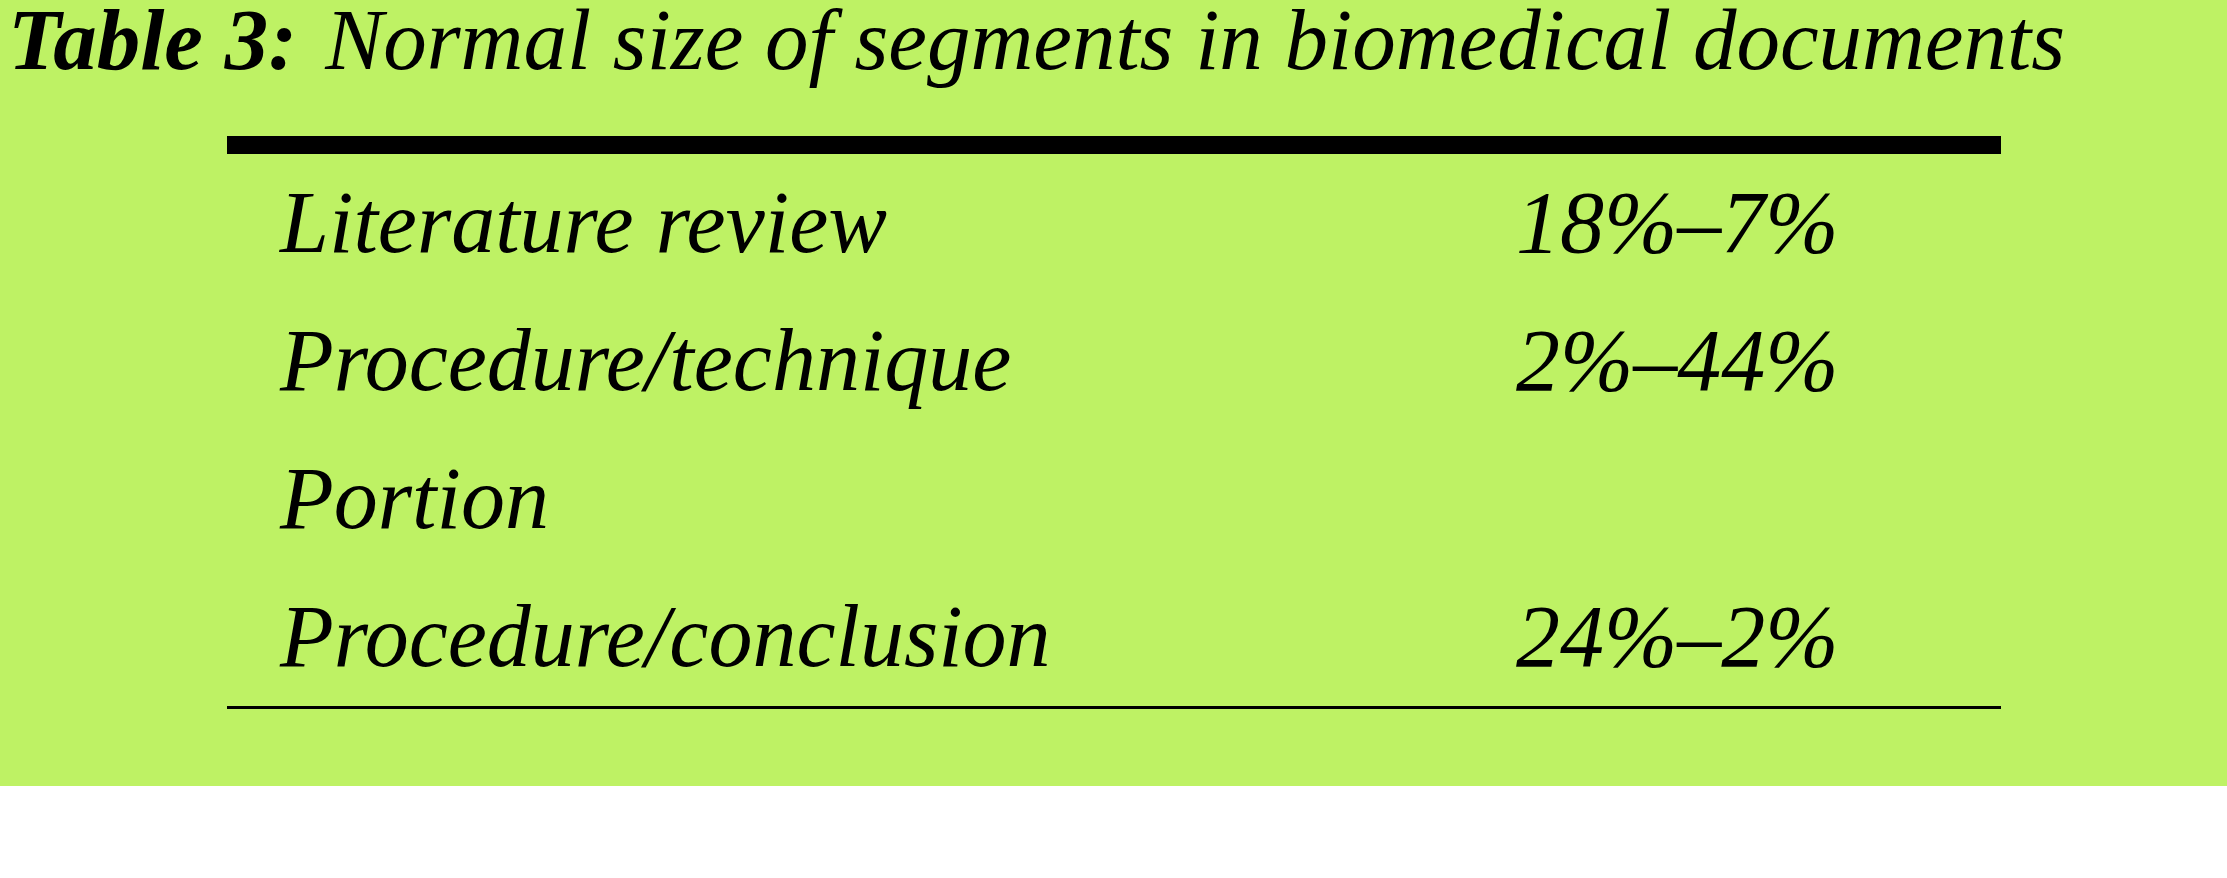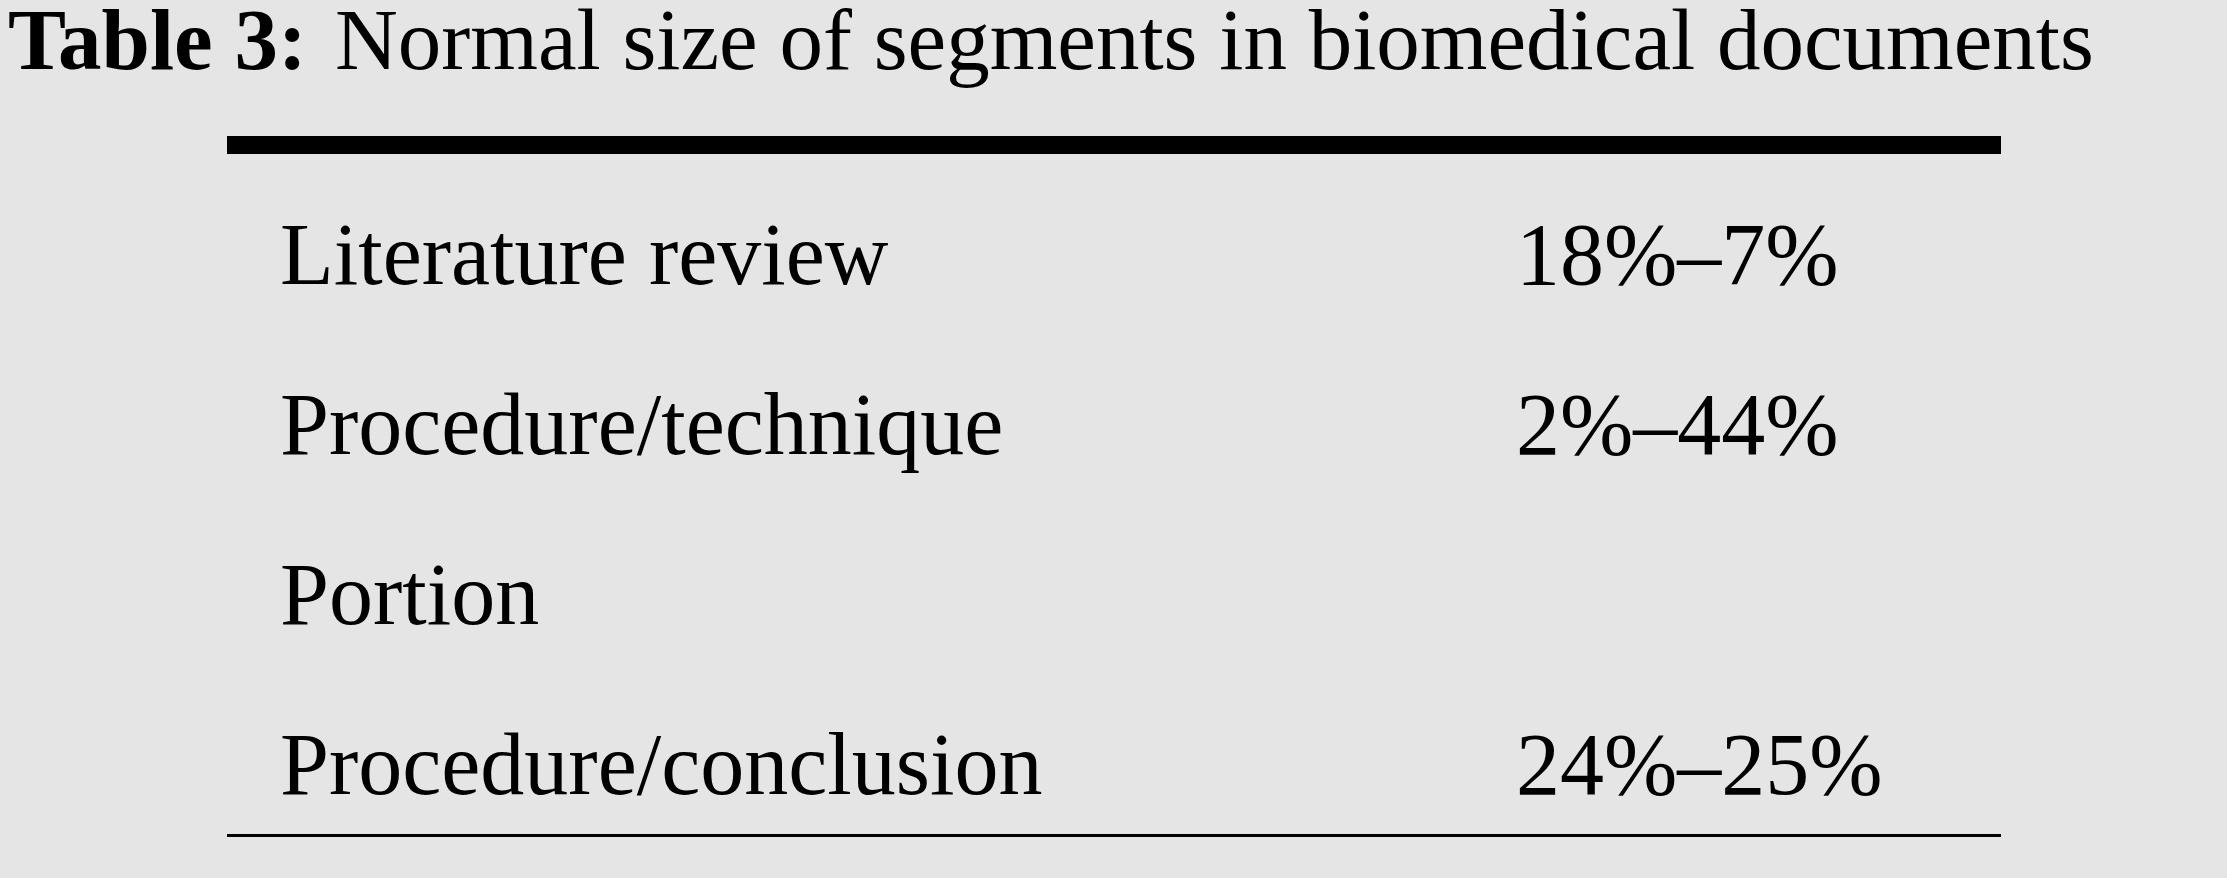--- a/index.html
+++ b/index.html
@@ -3,25 +3,26 @@
 <meta charset="utf-8">
 <style>
   html, body {
     margin: 0;
     padding: 0;
     background: #ffffff;
   }
   .page {
     position: relative;
     width: 2227px;
-    height: 878px;
-    background: #e5e5e5;
+    height: 786px;
+    background: #bef264;
     color: #000000;
     font-family: "Liberation Serif", serif;
     overflow: hidden;
+    font-style: italic;
   }
   .caption {
     position: absolute;
     left: 8px;
     top: -10px;
     font-size: 87px;
     line-height: 1.15;
     white-space: nowrap;
     color: #000000;
   }
@@ -42,21 +43,21 @@
   .rule-thick { height: 9px; }
   .rule-thin  { height: 3px; }
   .row {
     display: flex;
     align-items: center;
     font-size: 88px;
     line-height: 1;
     white-space: nowrap;
   }
   .header-row { height: 157px; }
-  .body-row   { height: 138px; margin-top: 32px; }
+  .body-row   { height: 138px; }
   .col-portion {
     width: 1236px;
     padding-left: 53px;
     flex: 0 0 auto;
     box-sizing: content-box;
   }
   .col-range {
     flex: 1 1 auto;
   }
 </style>
@@ -85,20 +86,20 @@
       <div class="col-portion">Procedure/technique</div>
       <div class="col-range">2%–44%</div>
     </div>
 
     <div class="row body-row">
       <div class="col-portion">Portion</div>
     </div>
 
     <div class="row body-row">
       <div class="col-portion">Procedure/conclusion</div>
-      <div class="col-range">24%–25%</div>
+      <div class="col-range">24%–2%</div>
     </div>
 
     <div class="rule rule-thin"></div>
 
   </div>
 
 </div>
 
 </body></html>

